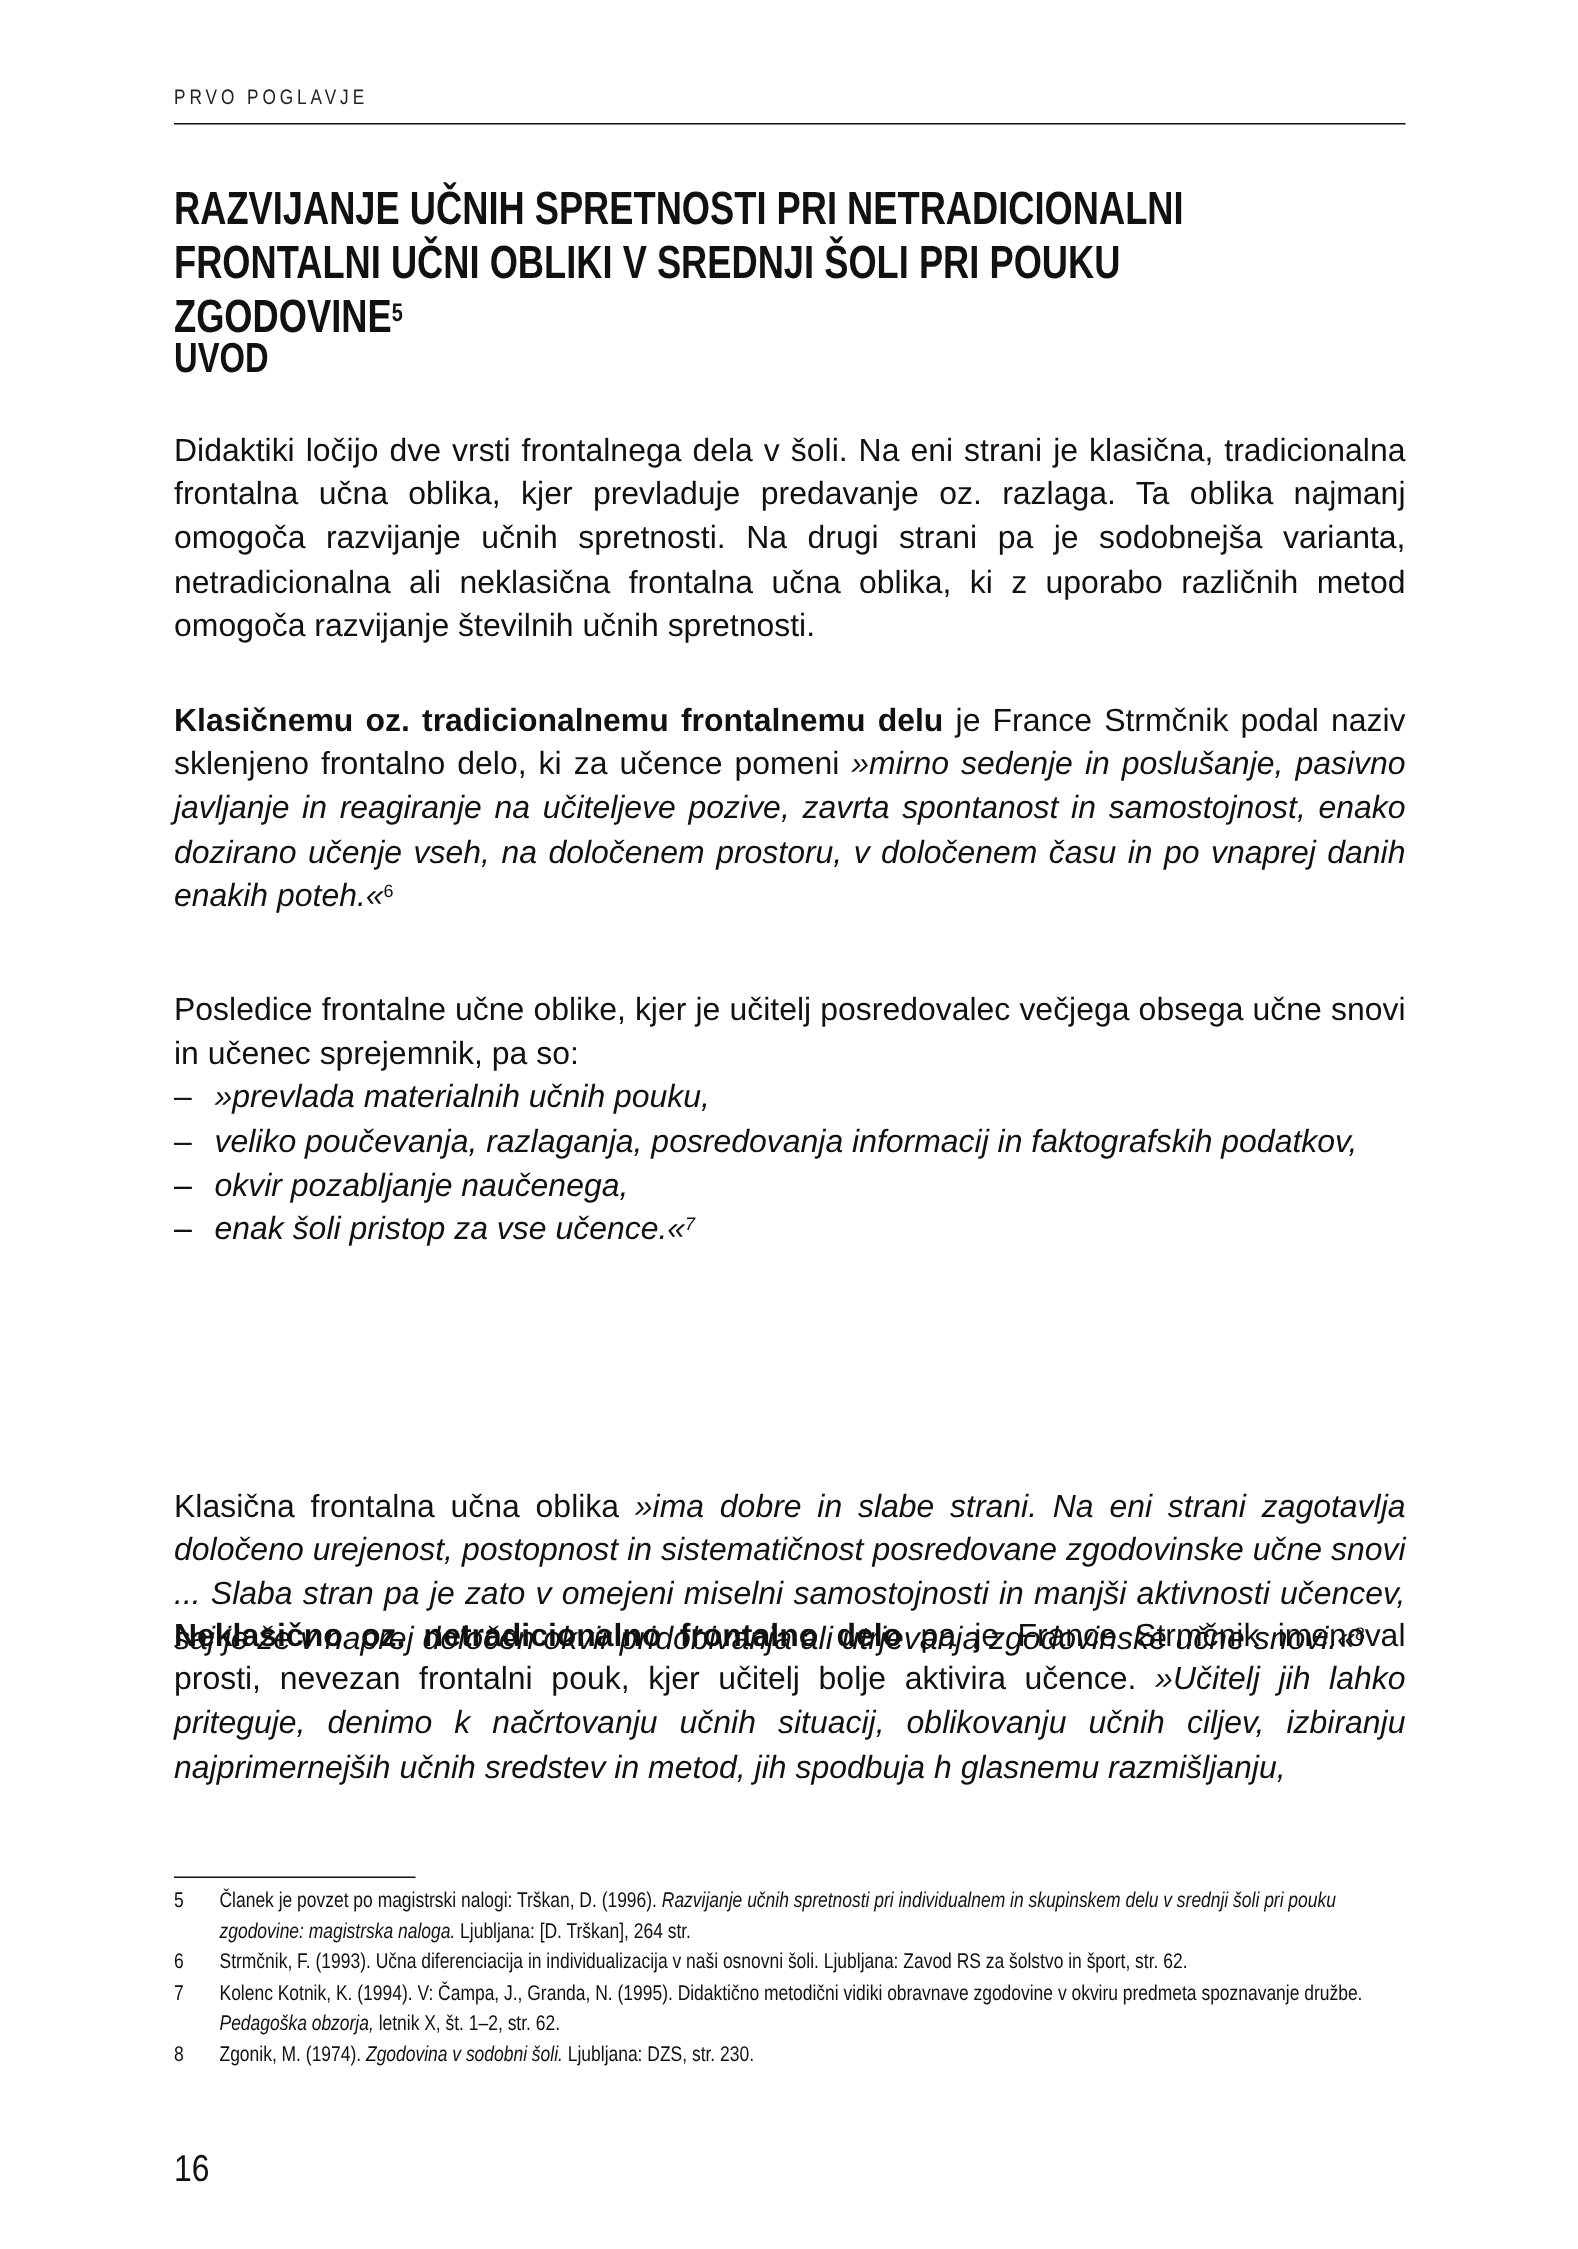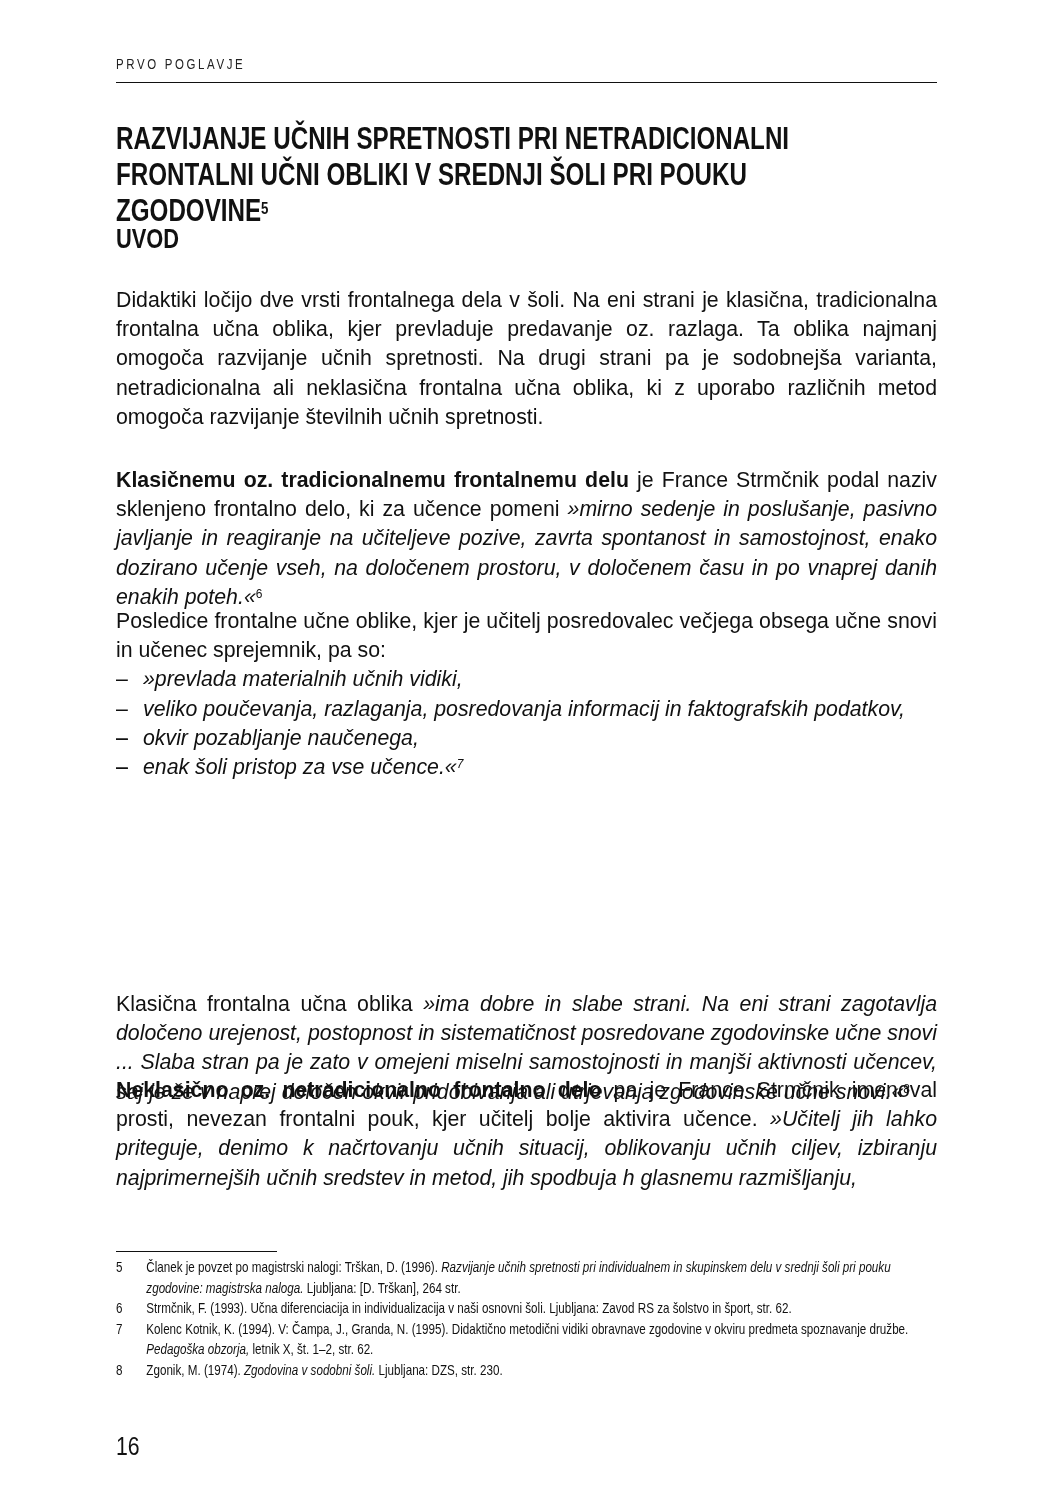--- a/index.html
+++ b/index.html
@@ -57,24 +57,24 @@
 </h1>
 
 <h2 class="section">UVOD</h2>
 
 <p class="body" style="top:286px;">Didaktiki ločijo dve vrsti frontalnega dela v šoli. Na eni strani je klasična, tradicionalna frontalna učna oblika, kjer prevladuje predavanje oz. razlaga. Ta oblika najmanj omogoča razvijanje učnih spretnosti. Na drugi strani pa je sodobnejša varianta, netradicionalna ali neklasična frontalna učna oblika, ki z uporabo različnih metod omogoča razvijanje številnih učnih spretnosti.</p>
 
 <p class="body" style="top:466px;">
   <b>Klasičnemu oz. tradicionalnemu frontalnemu delu</b><span> je France Strmčnik podal naziv sklenjeno frontalno delo, ki za učence pomeni </span><i>»mirno sedenje in poslušanje, pasivno javljanje in reagiranje na učiteljeve pozive, zavrta spontanost in samostojnost, enako dozirano učenje vseh, na določenem prostoru, v določenem času in po vnaprej danih enakih poteh.«</i><sup>6</sup>
 </p>
 
-<div class="body" style="top:607px;">
+<div class="body" style="top:659px;">
   <div>Posledice frontalne učne oblike, kjer je učitelj posredovalec večjega obsega učne snovi in učenec sprejemnik, pa so:</div>
   <ul class="dash">
-    <li><span class="dash-mark">–</span><span>»prevlada materialnih učnih vidiki,</span></li>
+    <li><span class="dash-mark">–</span><span>»prevlada materialnih učnih pouku,</span></li>
     <li><span class="dash-mark">–</span><span>veliko poučevanja, razlaganja, posredovanja informacij in faktografskih podatkov,</span></li>
     <li><span class="dash-mark">–</span></li>
     <li><span class="dash-mark">–</span><span>okvir pozabljanje naučenega,</span></li>
     <li><span class="dash-mark">–</span></li>
     <li><span class="dash-mark">–</span><span>enak šoli pristop za vse učence.«</span><sup>7</sup></li>
   </ul>
 </div>
 
 <p class="body" style="top:951px;margin-top:39px;">
   <span>Klasična frontalna učna oblika </span><i>»ima dobre in slabe strani. Na eni strani zagotavlja določeno urejenost, postopnost in sistematičnost posredovane zgodovinske učne snovi ... Slaba stran pa je zato v omejeni miselni samostojnosti in manjši aktivnosti učencev, saj je že v naprej določen okvir pridobivanja ali utrjevanja zgodovinske učne snovi.«</i><sup>8</sup>

